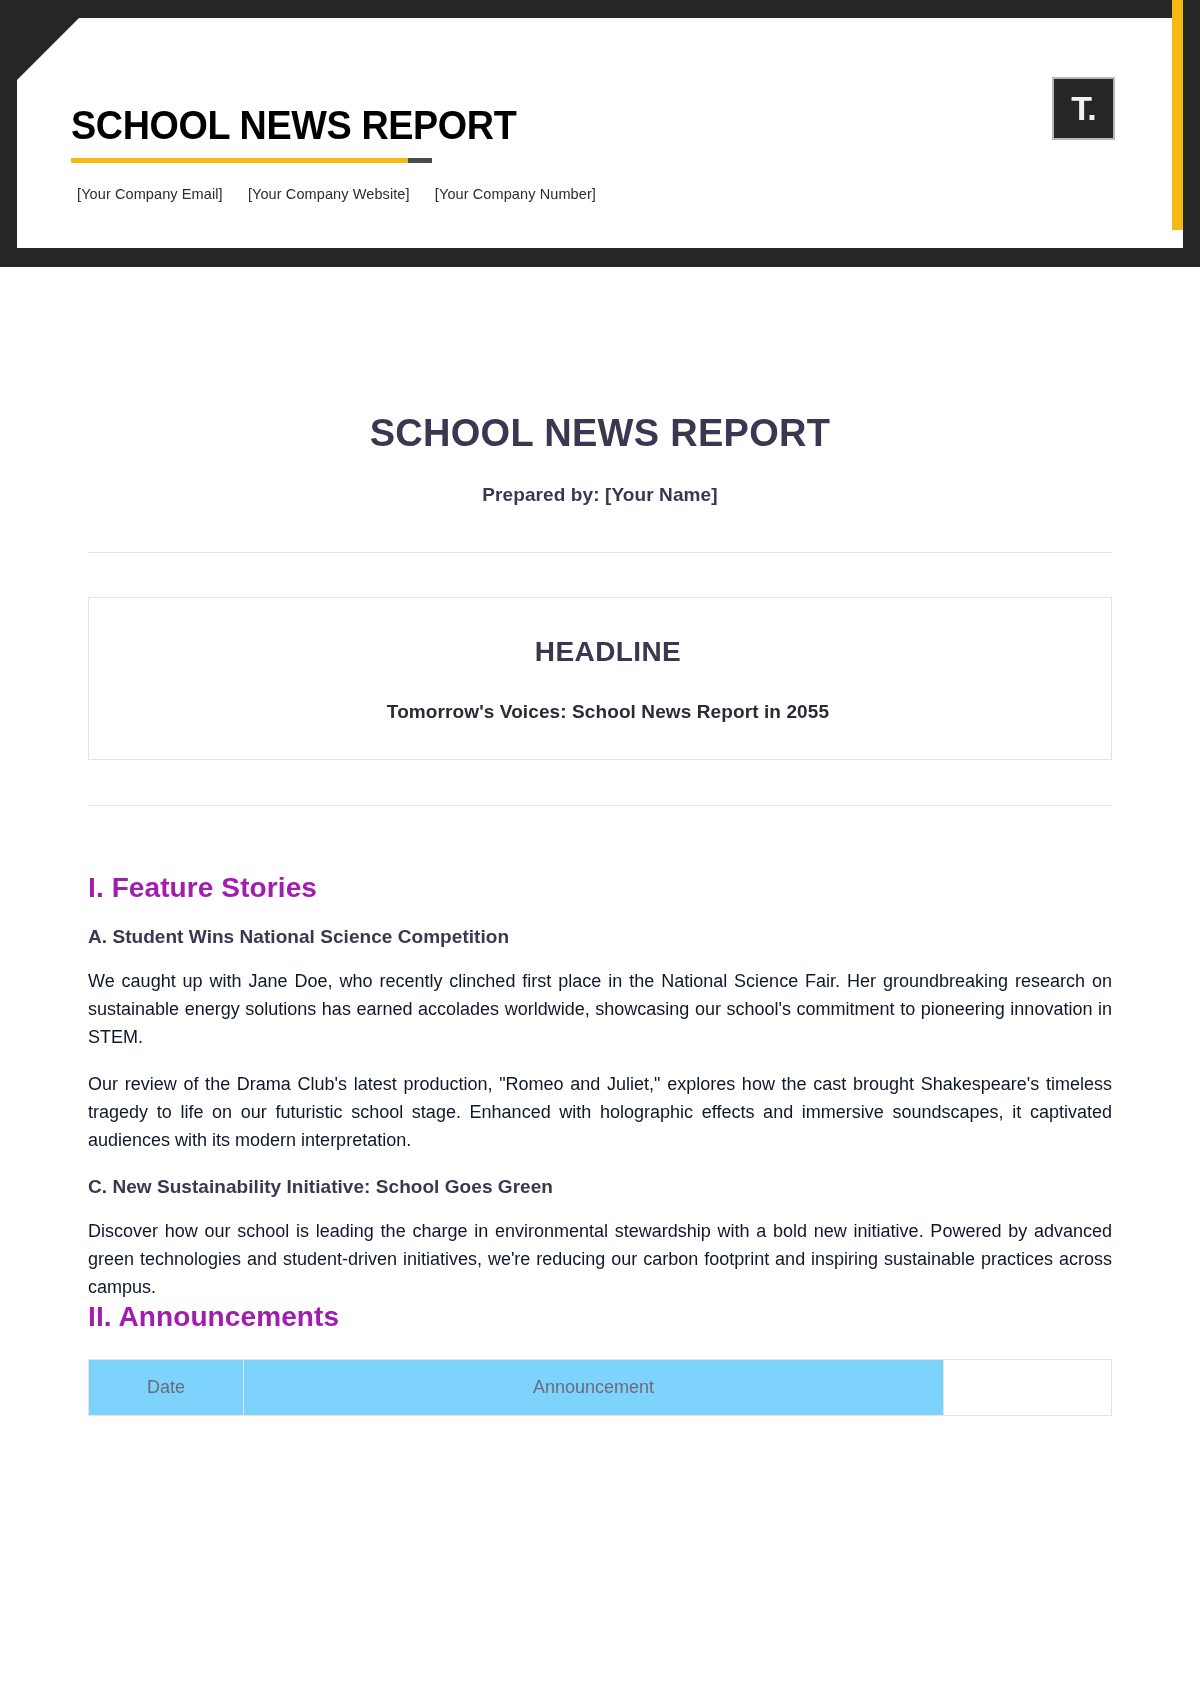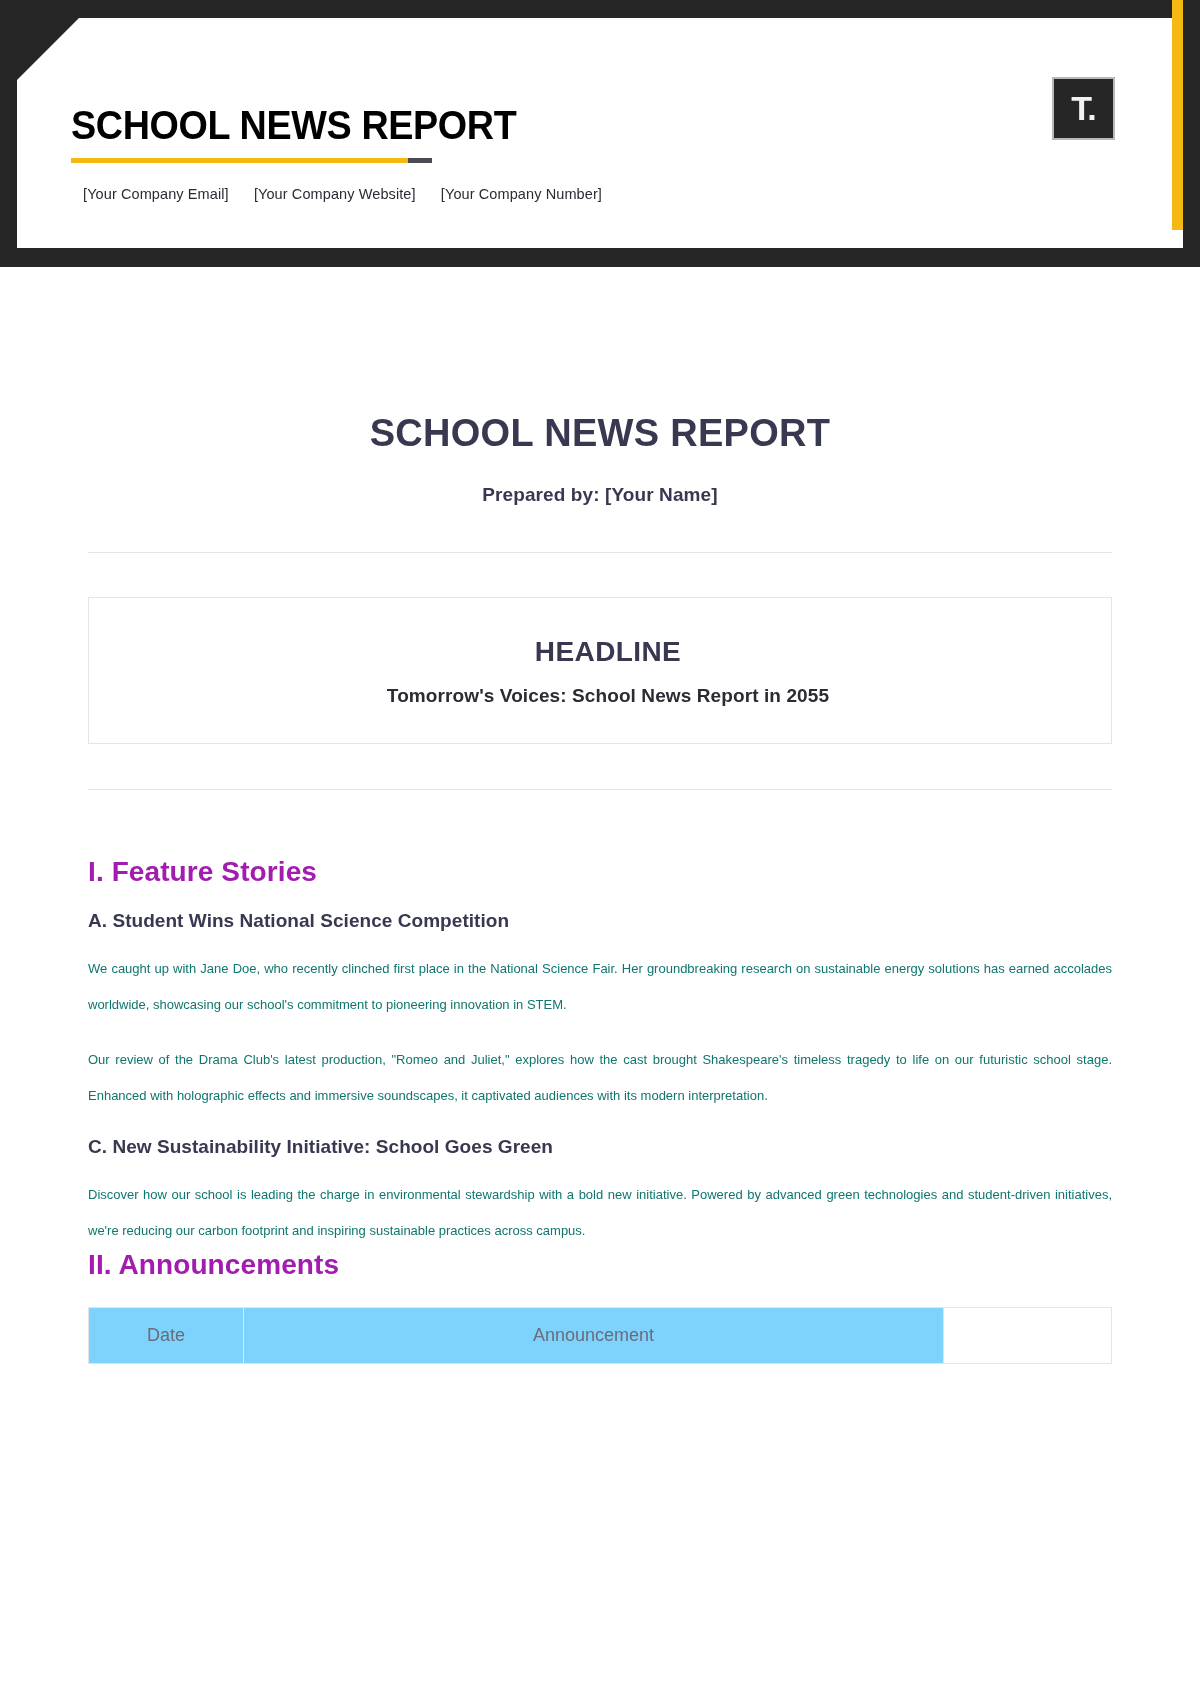--- a/index.html
+++ b/index.html
@@ -66,21 +66,21 @@
     left: 71px;
     top: 158px;
     display: flex;
     align-items: center;
   }
   .lh-rule .seg-yellow { width: 337px; height: 5px; background: #f5b914; }
   .lh-rule .seg-dark   { width: 24px;  height: 5px; background: #4a4a52; }
 
   .lh-contact {
     position: absolute;
-    left: 83px;
+    left: 77px;
     top: 186px;
     font-family: "Liberation Sans", sans-serif;
     font-size: 14.5px;
     color: #2b2b33;
     white-space: nowrap;
     letter-spacing: 0.1px;
   }
   .lh-contact span { margin-right: 21px; }
   .lh-contact span:last-child { margin-right: 0; }
 
@@ -149,21 +149,21 @@
     background: #ffffff;
   }
   .headline-label {
     font-family: "Liberation Sans Narrow", "Liberation Sans", sans-serif;
     font-size: 28px;
     font-weight: 700;
     color: #383850;
     letter-spacing: 0.4px;
   }
   .headline-text {
-    margin-top: 17px;
+    margin-top: 33px;
     font-size: 19px;
     font-weight: 700;
     color: #2b2b33;
     letter-spacing: 0.1px;
   }
 
   .section-heading {
     font-family: "Liberation Sans Narrow", "Liberation Sans", sans-serif;
     font-size: 28px;
     font-weight: 700;
@@ -175,23 +175,23 @@
 
   .sub-heading {
     font-size: 19px;
     font-weight: 700;
     color: #383850;
     margin-top: 22px;
     letter-spacing: 0.05px;
   }
 
   .body-text {
-    font-size: 13px;
-    line-height: 36px;
-    color: #0f766e;
+    font-size: 18px;
+    line-height: 28px;
+    color: #0f172a;
     text-align: justify;
     margin-top: 19px;
   }
 
   
   .ann-table {
     width: 100%;
     border-collapse: collapse;
     margin-top: 26px;
     table-layout: fixed;

